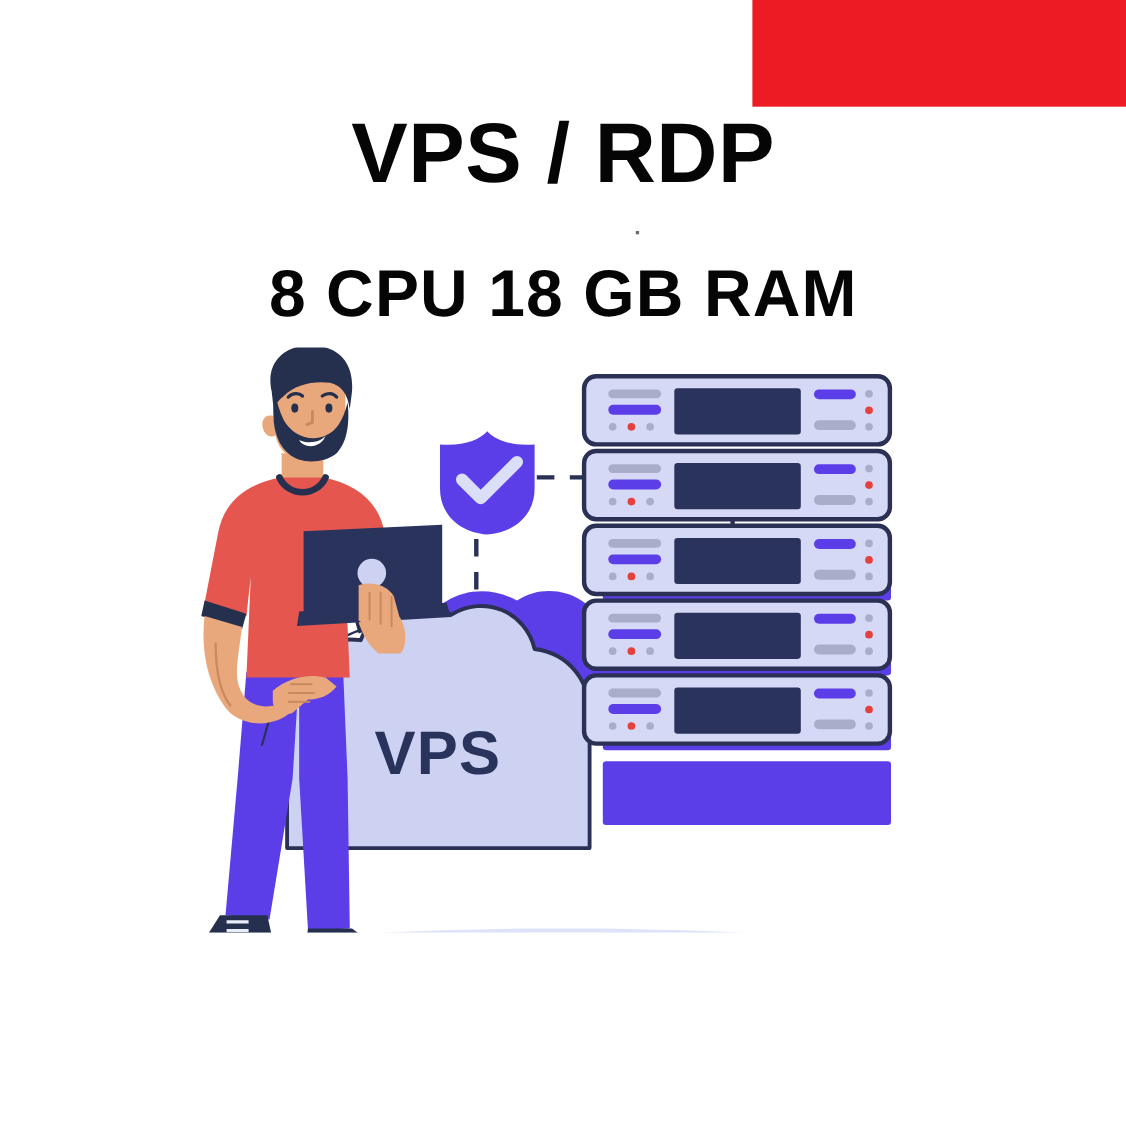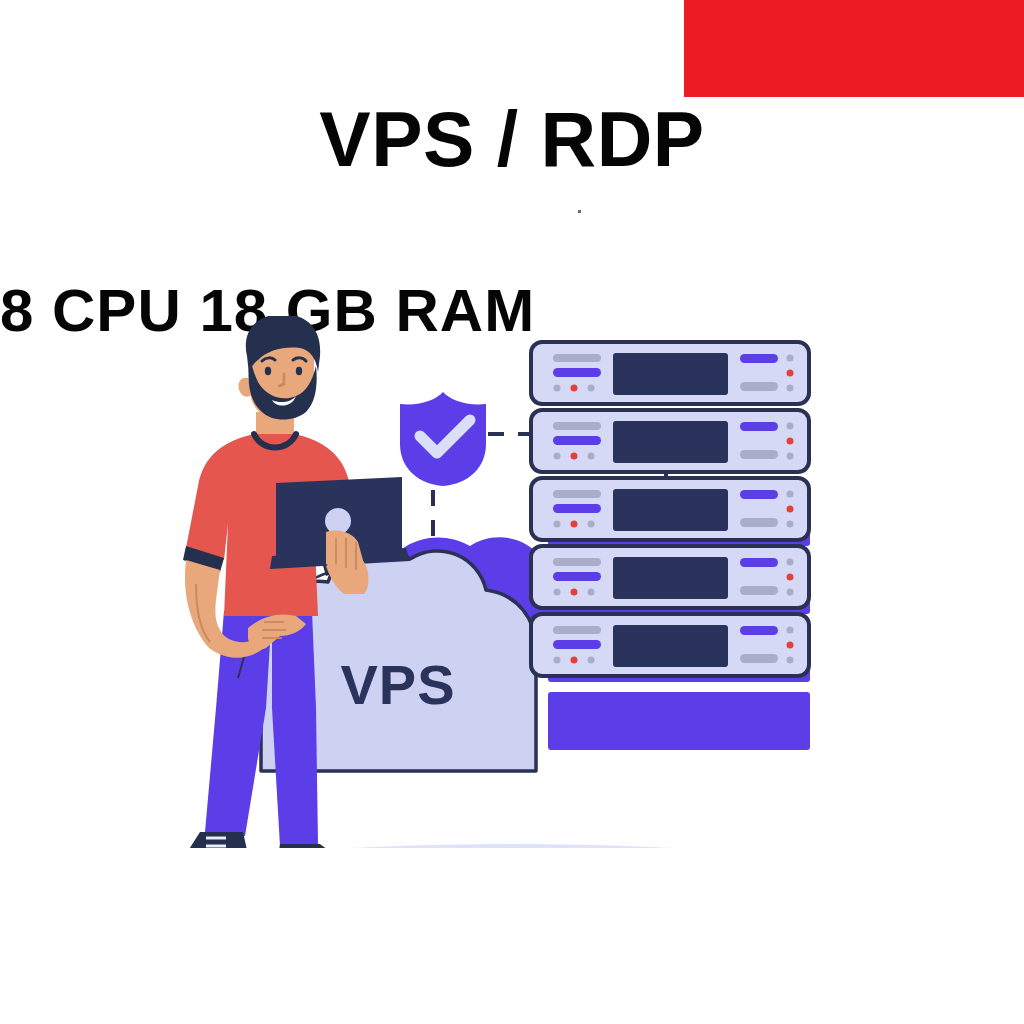--- a/index.html
+++ b/index.html
@@ -40,27 +40,27 @@
     letter-spacing: 0.5px;
     color: #050505;
     line-height: 1;
     white-space: pre;
   }
   #title-secondary {
     position: absolute;
     left: 0;
     top: 237px;
     width: 1024px;
+    text-align: center;
     font-size: 60px;
     font-weight: bold;
     letter-spacing: 1px;
     color: #050505;
     line-height: 1;
     white-space: pre;
-    margin-top: 44px;
   }
   #speck {
     position: absolute;
     left: 578px;
     top: 210px;
     width: 3px;
     height: 3px;
     background: #6b6b6b;
   }
 

